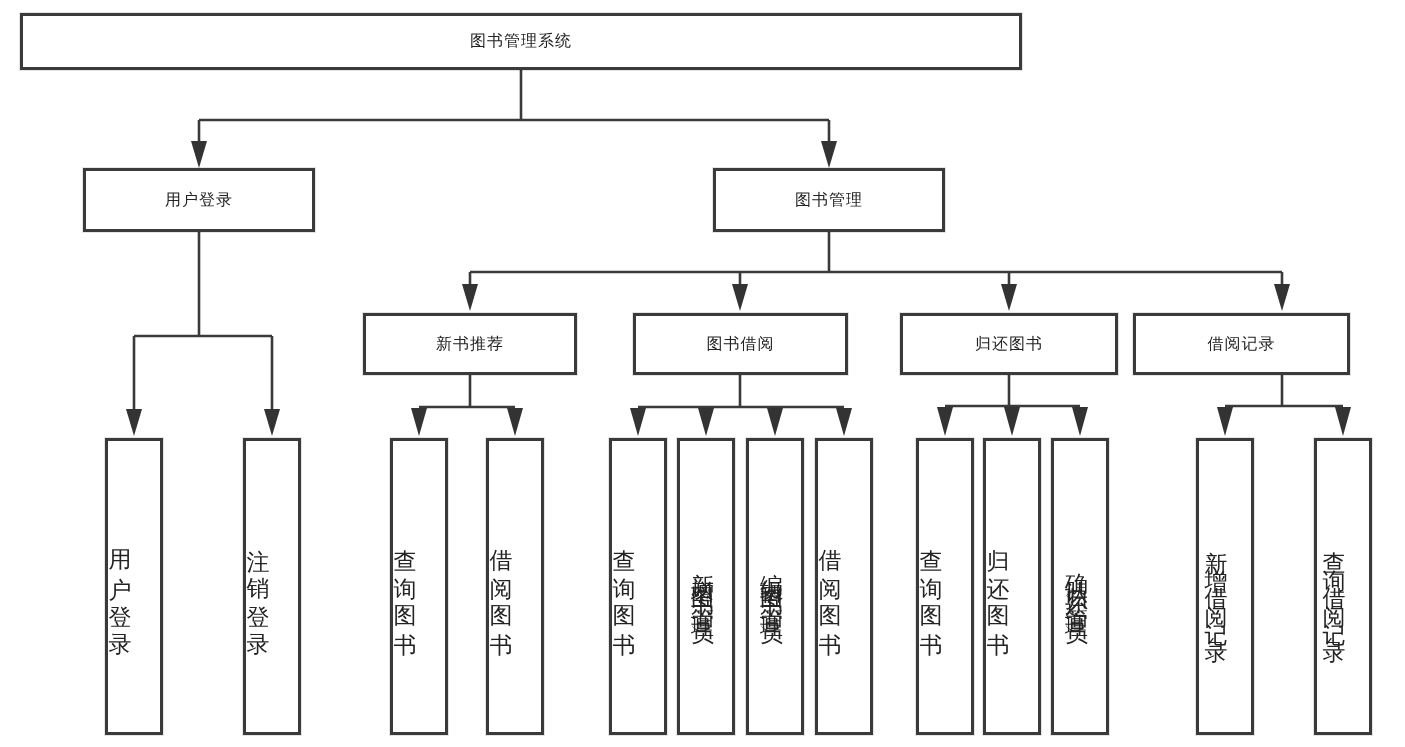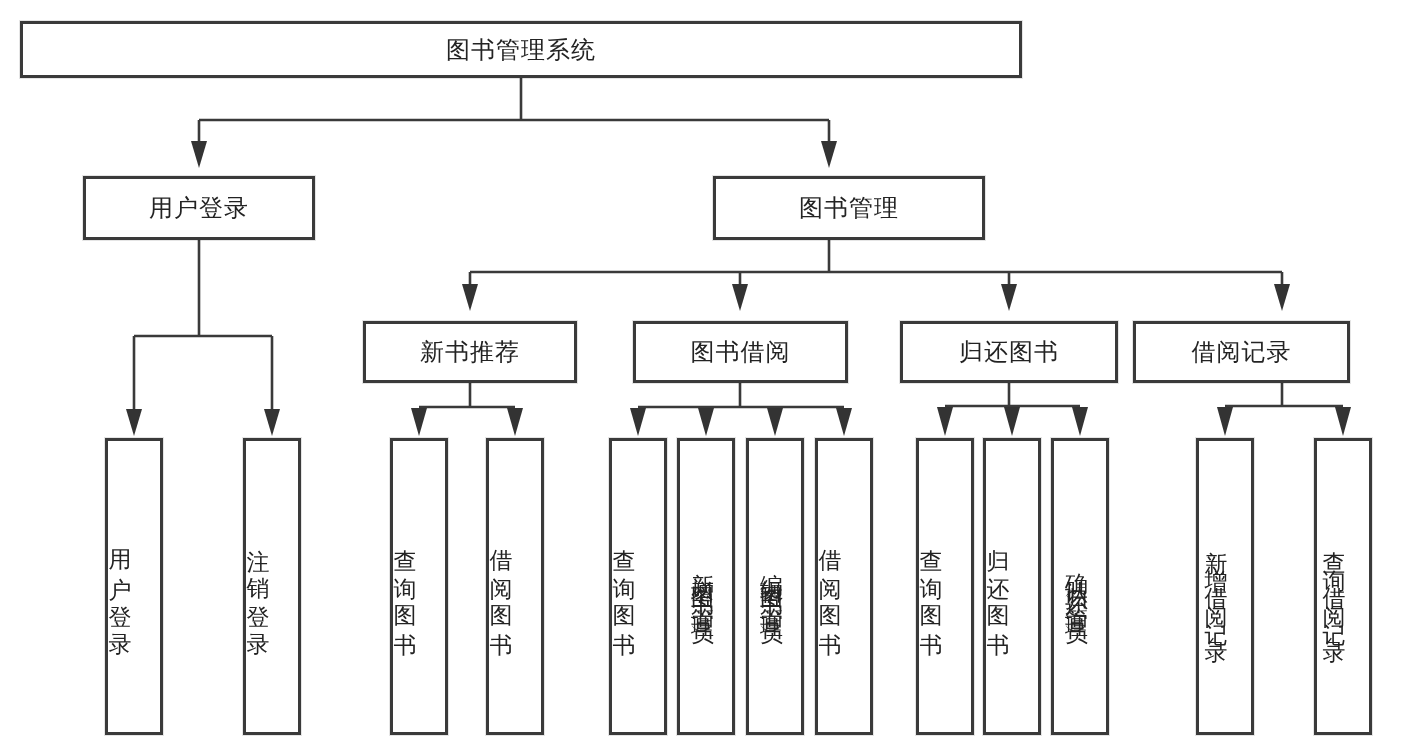--- a/index.html
+++ b/index.html
@@ -21,24 +21,24 @@
     position: absolute;
     box-sizing: border-box;
     background: #ffffff;
     border: 3px solid #3a3a3a;
     box-shadow: 0 0 0 1px rgba(0,0,0,0.10);
     display: flex;
     align-items: center;
     justify-content: center;
     color: #232323;
   }
-  .hnode { font-size: 24px; letter-spacing: 1px; white-space: nowrap; margin-top: 8px; }
+  .hnode { font-size: 16px; letter-spacing: 1px; white-space: nowrap; }
   .root-node  { left: 20px;  top: 13px;  width: 1002px; height: 57px; }
   .l2a { left: 83px;  top: 168px; width: 232px; height: 64px; }
-  .l2b { left: 713px; top: 168px; width: 272px; height: 64px; }
+  .l2b { left: 713px; top: 168px; width: 232px; height: 64px; }
   .l3  { top: 313px; height: 62px; }
   .l3a { left: 363px;  width: 214px; }
   .l3b { left: 633px;  width: 215px; }
   .l3c { left: 900px;  width: 218px; }
   .l3d { left: 1133px; width: 217px; }
   .leaf { top: 438px; width: 58px; height: 297px; }
   .vlabel {
     writing-mode: vertical-rl;
     text-orientation: mixed;
     font-size: 23px;

